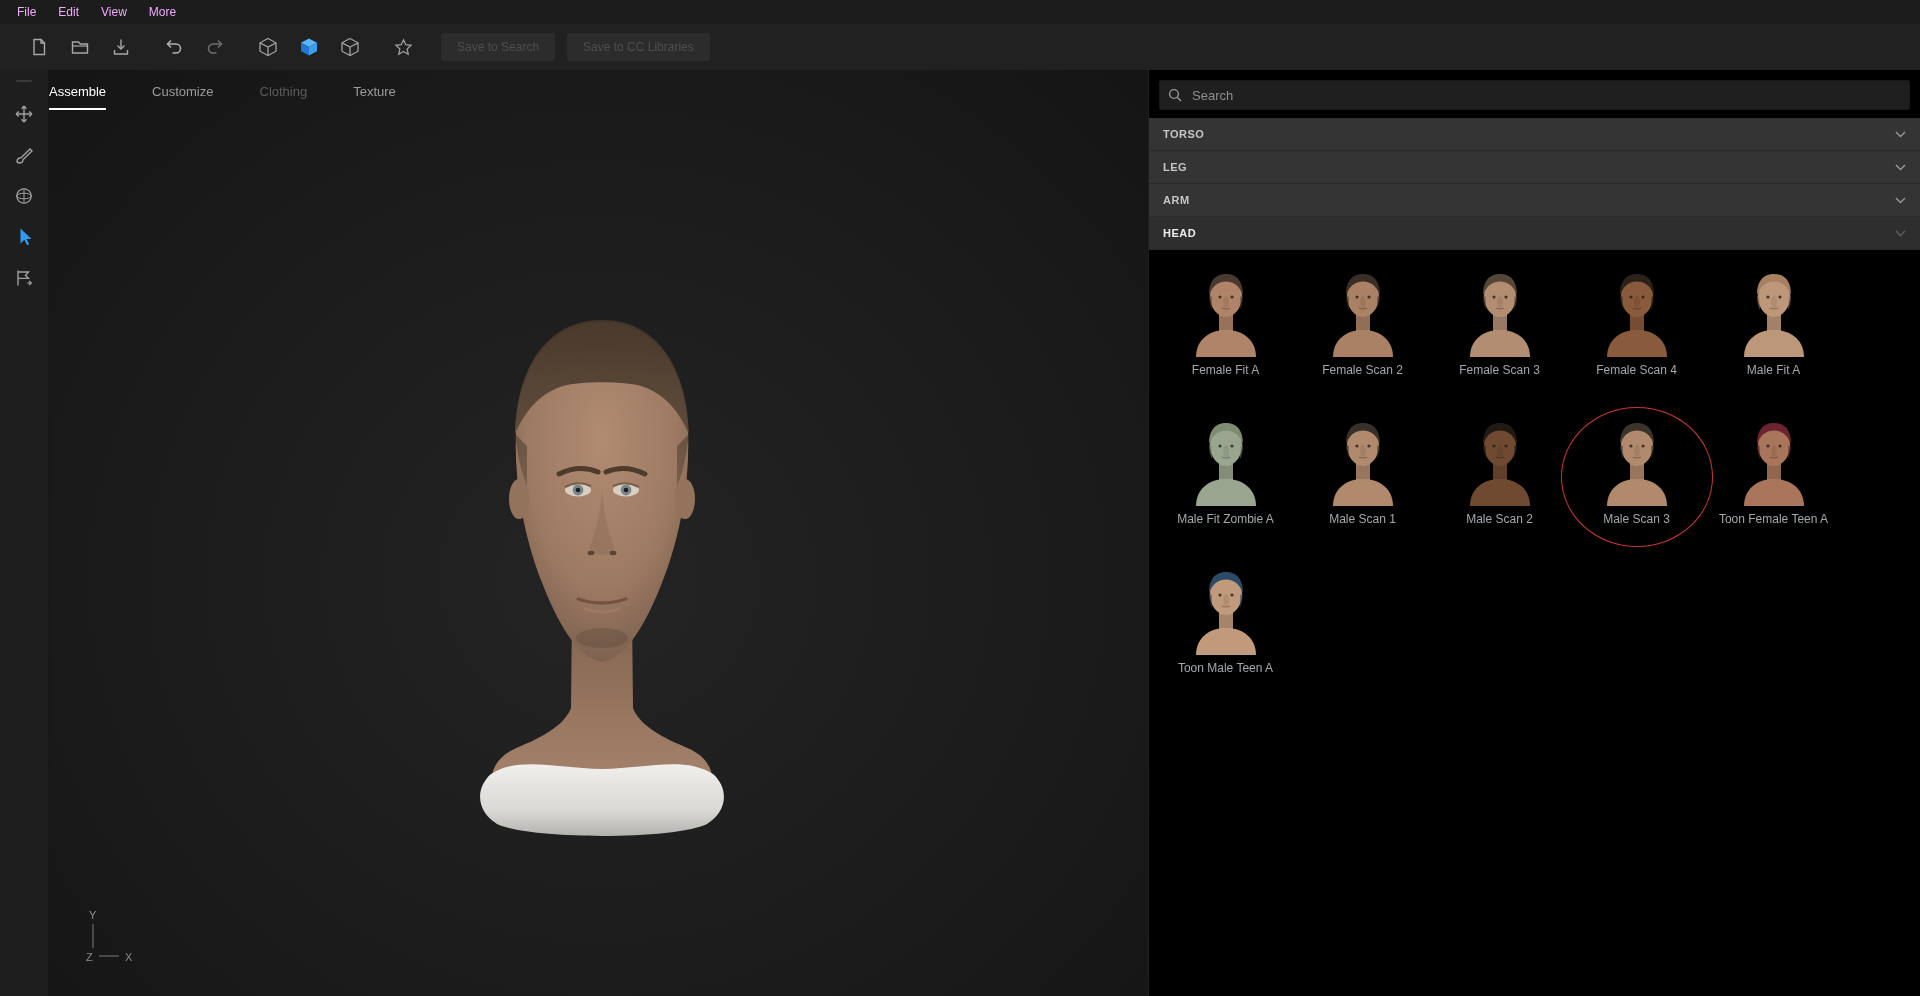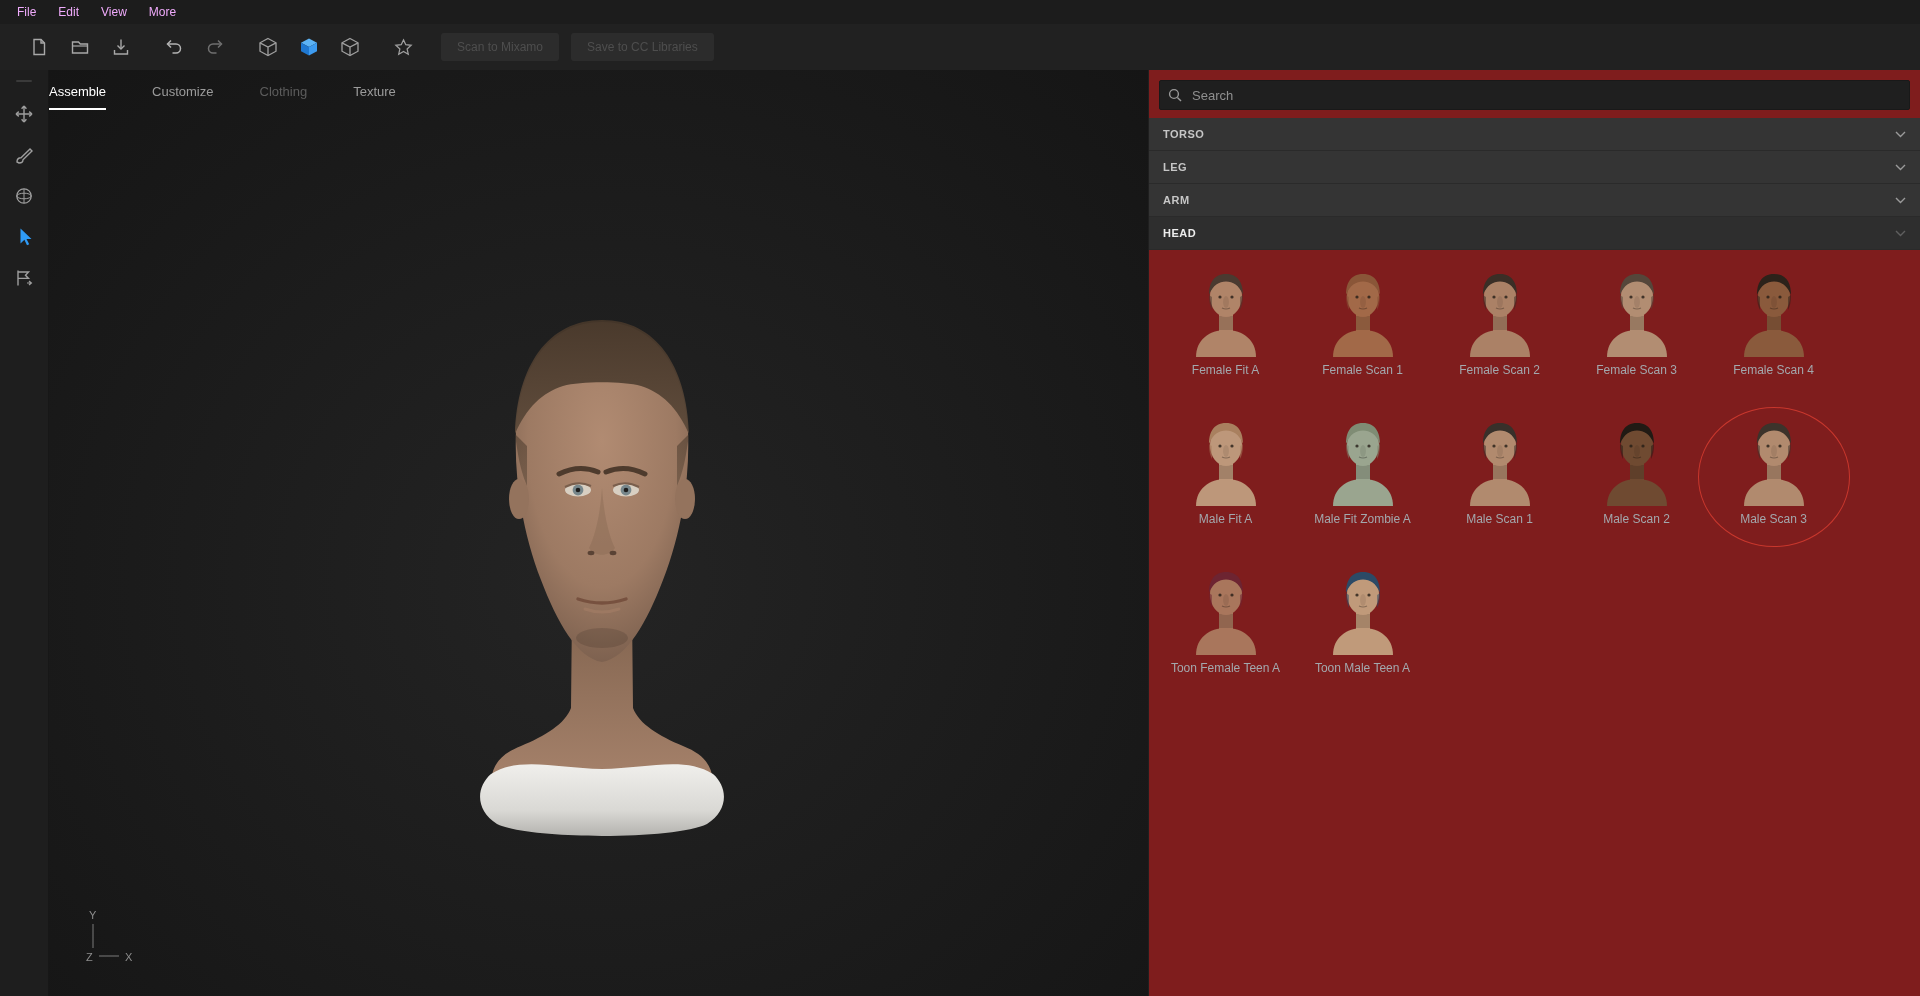--- a/index.html
+++ b/index.html
@@ -27,21 +27,21 @@
   
   .viewport{flex:1;position:relative;background:radial-gradient(ellipse at 50% 55%, #242424 0%, #1b1b1b 60%, #151515 100%)}
   .tabs{position:absolute;top:14px;left:0;right:0;display:flex;justify-content:flex-start;gap:46px}
   .tab{font-size:13px;color:#9b9b9b;padding-bottom:9px;cursor:pointer;border-bottom:2px solid transparent}
   .tab.active{color:#ffffff;border-bottom:2px solid #ffffff}
   .tab.disabled{color:#5c5c5c;cursor:default}
   .model-svg{position:absolute;left:386px;top:246px;width:334px;height:535px}
   .axis-svg{position:absolute;left:36px;top:838px;width:110px;height:58px}
   .axis-svg text{font-size:11px;fill:#8d8d8d;font-family:"Liberation Sans",sans-serif}
   
-  .panel{width:772px;background:#7f1d1d;border-left:1px solid #1f1f1f;box-sizing:border-box;display:flex;flex-direction:column}
+  .panel{width:772px;background:#000000;border-left:1px solid #1f1f1f;box-sizing:border-box;display:flex;flex-direction:column}
   .searchbar{margin:10px 10px 8px;position:relative;height:30px;flex:none}
   .searchbar input{
     width:100%;height:30px;box-sizing:border-box;background:#1f1f1f;border:1px solid #191919;
     border-radius:2px;color:#cccccc;font-size:13px;padding:0 10px 0 32px;outline:none;
     font-family:"Liberation Sans",sans-serif;
   }
   .searchbar input::placeholder{color:#8f8f8f}
   .searchbar .mag{position:absolute;left:9px;top:8px}
   .section-row{height:32px;flex:none;display:flex;align-items:center;justify-content:space-between;padding:0 14px;background:#343434;border-bottom:1px solid #2a2a2a;cursor:pointer}
   .section-row .sec-label{font-size:11px;font-weight:bold;color:#c6c6c6;letter-spacing:.5px}
@@ -121,21 +121,21 @@
         <path d="M3 6.8 L11 11 L19 6.8 M11 11 V19.5" fill="none" stroke="#a0a0a0" stroke-width="1.3"></path>
       </svg>
   </button>
   <span class="tb-gap"></span>
   <button class="tb-btn">
     <svg width="21" height="21" viewBox="0 0 22 22">
         <path d="M11 3 l2.4 5.1 5.6.6 -4.2 3.8 1.2 5.5 -5-2.9 -5 2.9 1.2-5.5 L3 8.7 l5.6-.6 z" fill="none" stroke="#a0a0a0" stroke-width="1.3"></path>
       </svg>
   </button>
 
-  <button class="save-btn">Scan to Mixamo</button>
+  <button class="save-btn">Save to Search</button>
   <button class="save-btn">Save to CC Libraries</button>
 </div>
 
 <div class="content">
 
   <div class="toolstrip">
     <div class="strip-handle"></div>
     <button class="tool-btn">
       <svg width="20" height="20" viewBox="0 0 20 20">
           <g stroke="#9e9e9e" stroke-width="1.4" fill="none">
@@ -288,35 +288,20 @@
       <path class="hair" opacity="0.5" d="M23,31 C23,38 24,42 26,46 L26,33 Z M57,31 C57,38 56,42 54,46 L54,33 Z" fill="#4a3a30"></path>
       <circle cx="34" cy="33" r="1.6" fill="#241d17" opacity="0.8"></circle>
       <circle cx="46" cy="33" r="1.6" fill="#241d17" opacity="0.8"></circle>
       <path d="M36,44 Q40,46 44,44" stroke="#000" stroke-width="1.2" fill="none" opacity="0.3"></path>
       <ellipse cx="40" cy="38" rx="3" ry="6" fill="#000" opacity="0.08"></ellipse>
     </svg>
     <div class="head-label">Female Fit A</div>
   </div>
         <div class="head-cell">
     <svg class="head-thumb" viewBox="0 0 80 96">
-      <path class="skin" d="M10,93 C10,76 23,66 40,66 C57,66 70,76 70,93 Z" fill="#a26948"></path>
-      <path class="skin" d="M33,46 H47 V70 H33 Z" fill="#a26948"></path>
-      <rect x="33" y="52" width="14" height="14" fill="#000" opacity="0.14"></rect>
-      <ellipse class="skin" cx="40" cy="32" rx="16" ry="21" fill="#a26948"></ellipse>
-      <path class="hair" d="M40,10 C27,10 23,20 23,31 C27,21 33,17.5 40,17.5 C47,17.5 53,21 57,31 C57,20 53,10 40,10 Z" fill="#8a5638"></path>
-      <path class="hair" opacity="0.5" d="M23,31 C23,38 24,42 26,46 L26,33 Z M57,31 C57,38 56,42 54,46 L54,33 Z" fill="#8a5638"></path>
-      <circle cx="34" cy="33" r="1.6" fill="#241d17" opacity="0.8"></circle>
-      <circle cx="46" cy="33" r="1.6" fill="#241d17" opacity="0.8"></circle>
-      <path d="M36,44 Q40,46 44,44" stroke="#000" stroke-width="1.2" fill="none" opacity="0.3"></path>
-      <ellipse cx="40" cy="38" rx="3" ry="6" fill="#000" opacity="0.08"></ellipse>
-    </svg>
-    <div class="head-label">Female Scan 1</div>
-  </div>
-        <div class="head-cell">
-    <svg class="head-thumb" viewBox="0 0 80 96">
       <path class="skin" d="M10,93 C10,76 23,66 40,66 C57,66 70,76 70,93 Z" fill="#ab8166"></path>
       <path class="skin" d="M33,46 H47 V70 H33 Z" fill="#ab8166"></path>
       <rect x="33" y="52" width="14" height="14" fill="#000" opacity="0.14"></rect>
       <ellipse class="skin" cx="40" cy="32" rx="16" ry="21" fill="#ab8166"></ellipse>
       <path class="hair" d="M40,10 C27,10 23,20 23,31 C27,21 33,17.5 40,17.5 C47,17.5 53,21 57,31 C57,20 53,10 40,10 Z" fill="#3a2e26"></path>
       <path class="hair" opacity="0.5" d="M23,31 C23,38 24,42 26,46 L26,33 Z M57,31 C57,38 56,42 54,46 L54,33 Z" fill="#3a2e26"></path>
       <circle cx="34" cy="33" r="1.6" fill="#241d17" opacity="0.8"></circle>
       <circle cx="46" cy="33" r="1.6" fill="#241d17" opacity="0.8"></circle>
       <path d="M36,44 Q40,46 44,44" stroke="#000" stroke-width="1.2" fill="none" opacity="0.3"></path>
       <ellipse cx="40" cy="38" rx="3" ry="6" fill="#000" opacity="0.08"></ellipse>

